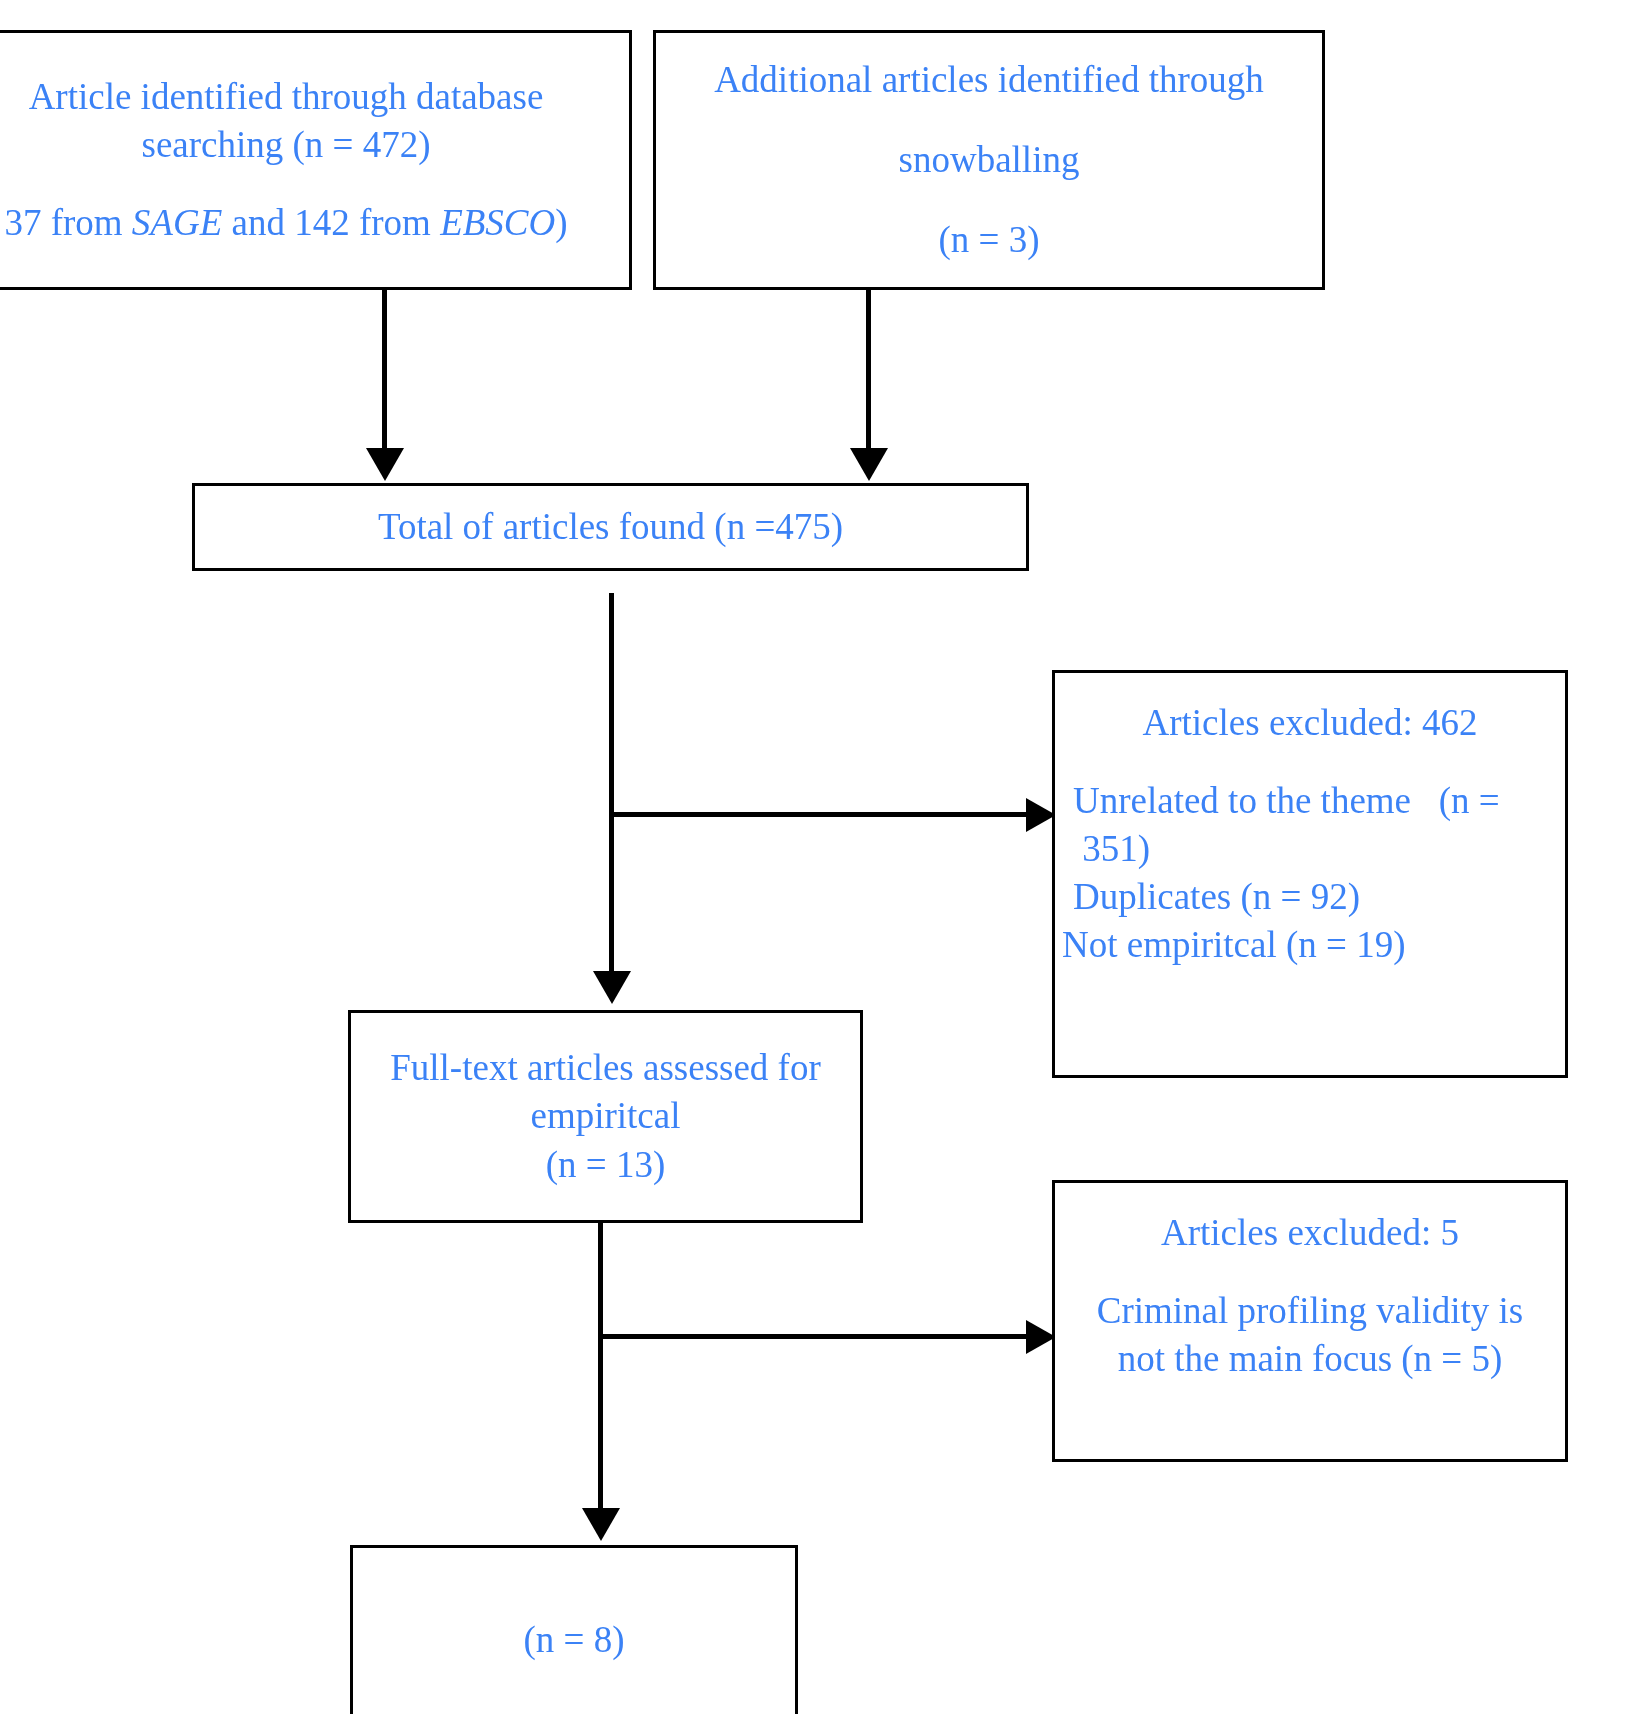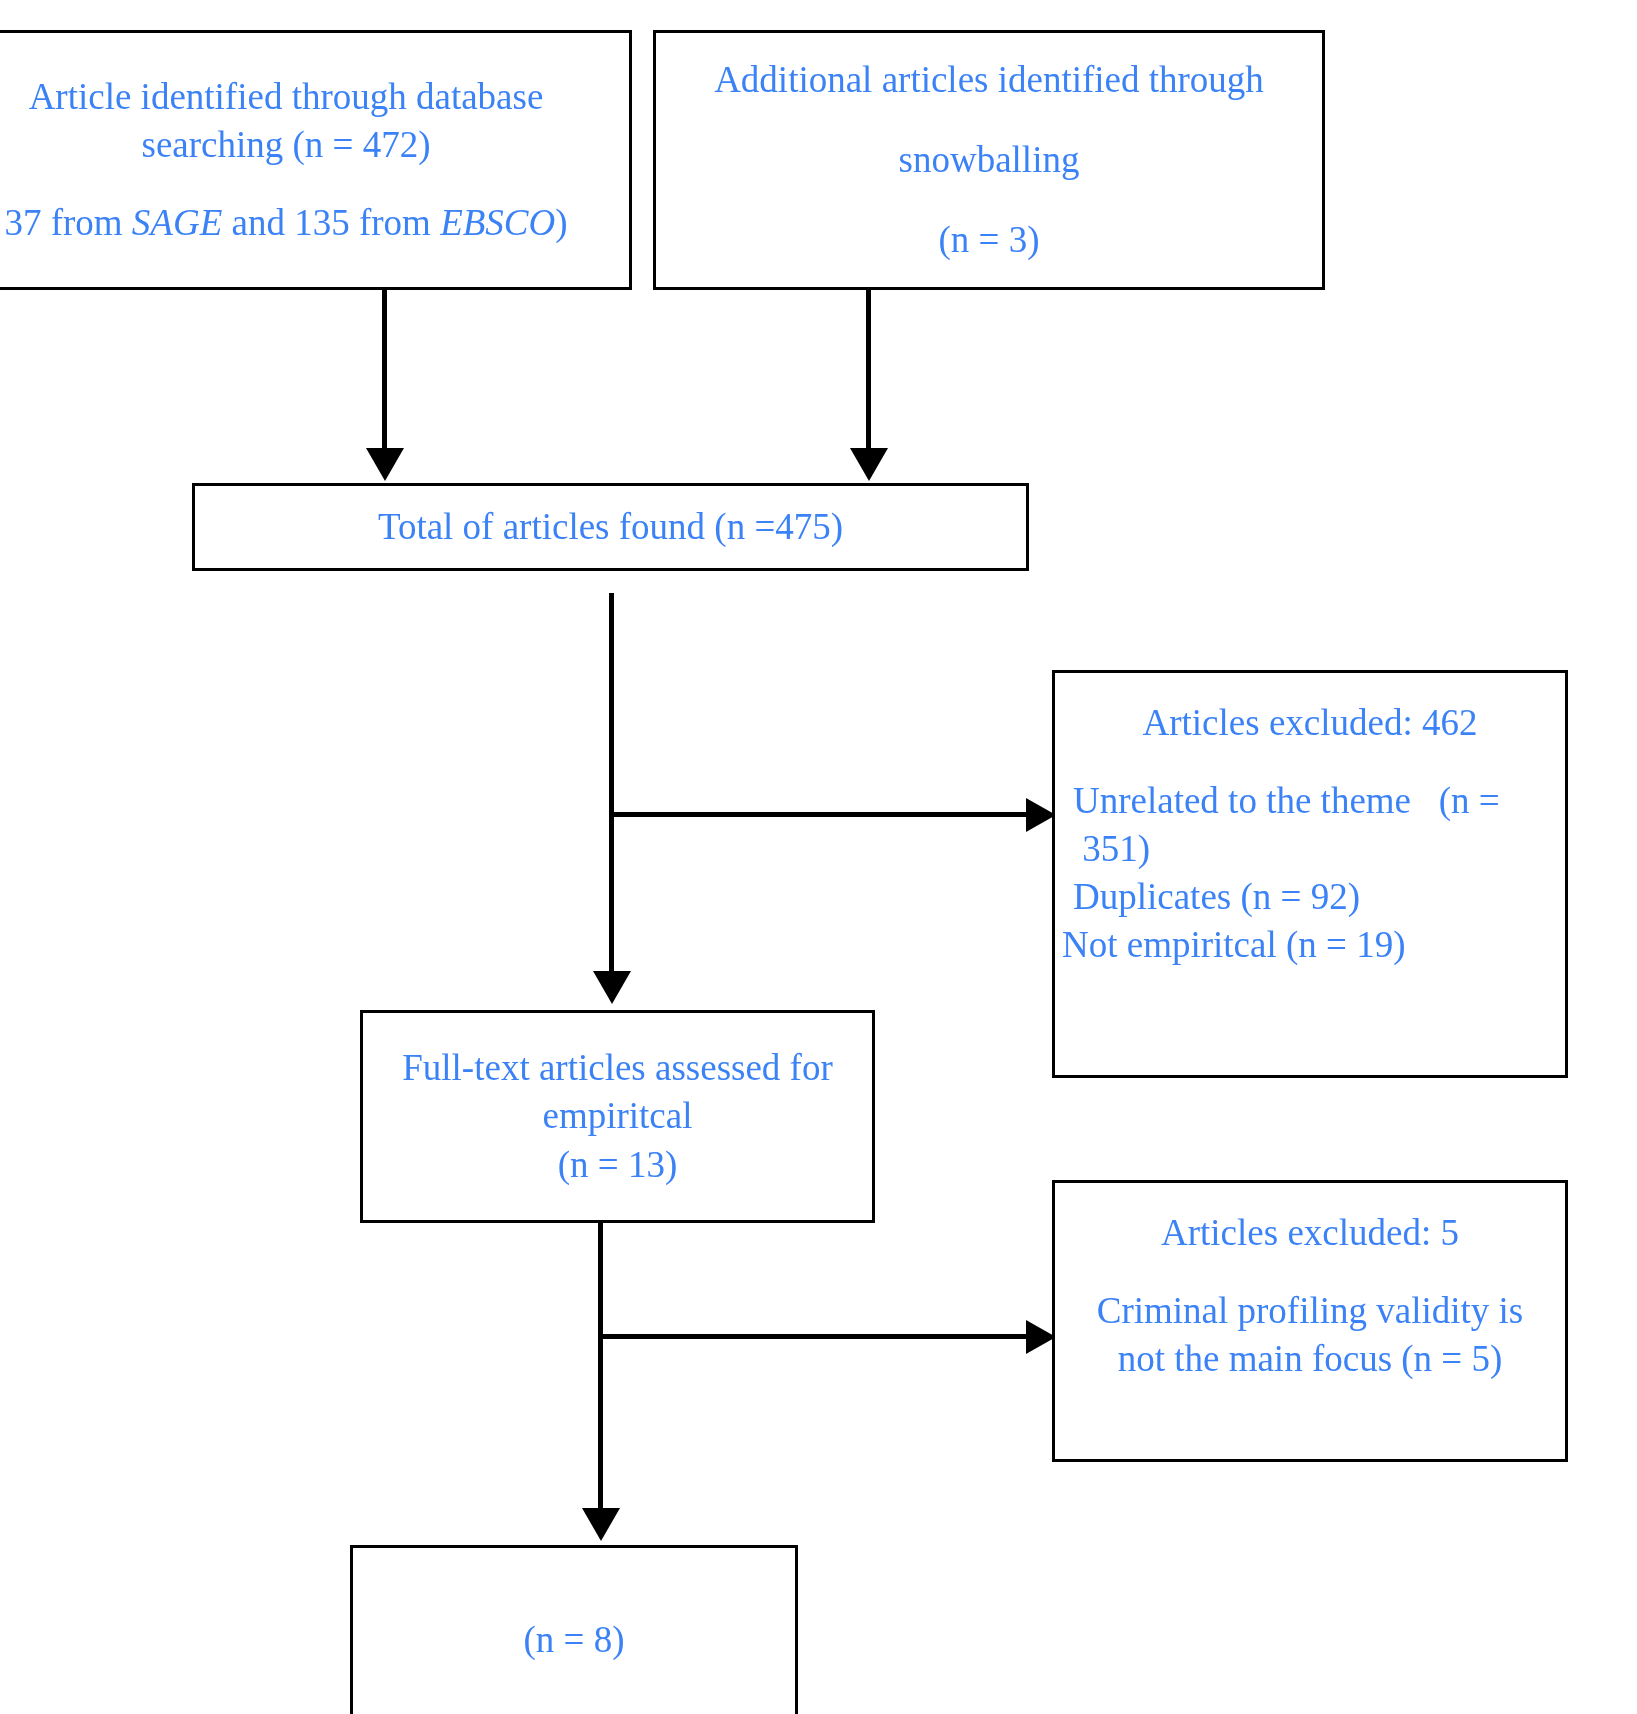--- a/index.html
+++ b/index.html
@@ -73,21 +73,21 @@
   }
 </style>
 </head>
 <body>
 
 <div id="diagram-root">
 
   <div class="flow-box" id="box-database" style="left:-60px; top:30px; width:692px; height:260px;">
     <span class="box-line">Article identified through database</span>
     <span class="box-line">searching (n = 472)</span>
-    <span class="box-line spacer-above"><span>37 from </span><em>SAGE</em><span> and 135 from </span><em>EBSCO</em><span>)</span></span>
+    <span class="box-line spacer-above"><span>37 from </span><em>SAGE</em><span> and 142 from </span><em>EBSCO</em><span>)</span></span>
   </div>
 
   <div class="flow-box" id="box-snowballing" style="left:653px; top:30px; width:672px; height:260px;gap:32px;">
     <span class="box-line">Additional articles identified through</span>
     <span class="box-line">snowballing</span>
     <span class="box-line">(n = 3)</span>
   </div>
 
   <div class="v-line" style="left:382px; top:290px; width:5px; height:165px;"></div>
   <div class="arrow-down" style="left:366px; top:448px;"></div>
@@ -106,21 +106,21 @@
   <div class="arrow-right" style="left:1026px; top:798px;"></div>
 
   <div class="flow-box align-left" id="box-excluded-screening" style="left:1052px; top:670px; width:516px; height:408px; padding:26px 0 0 0; justify-content:flex-start;">
     <span class="box-line" style="align-self:center;">Articles excluded: 462</span>
     <span class="box-line spacer-above" style="padding-left:18px;">Unrelated to the theme   (n =</span>
     <span class="box-line" style="padding-left:18px;"> 351)</span>
     <span class="box-line" style="padding-left:18px;">Duplicates (n = 92)</span>
     <span class="box-line" style="padding-left:7px;">Not empiritcal (n = 19)</span>
   </div>
 
-  <div class="flow-box" id="box-fulltext" style="left:360px; top:1010px; width:515px; height:213px;">
+  <div class="flow-box" id="box-fulltext" style="left:348px; top:1010px; width:515px; height:213px;">
     <span class="box-line">Full-text articles assessed for</span>
     <span class="box-line">empiritcal</span>
     <span class="box-line">(n = 13)</span>
   </div>
 
   <div class="v-line" style="left:598px; top:1223px; width:5px; height:292px;"></div>
   <div class="arrow-down" style="left:582px; top:1508px;"></div>
 
   <div class="h-line" style="left:601px; top:1334px; width:443px; height:5px;"></div>
   <div class="arrow-right" style="left:1026px; top:1320px;"></div>

